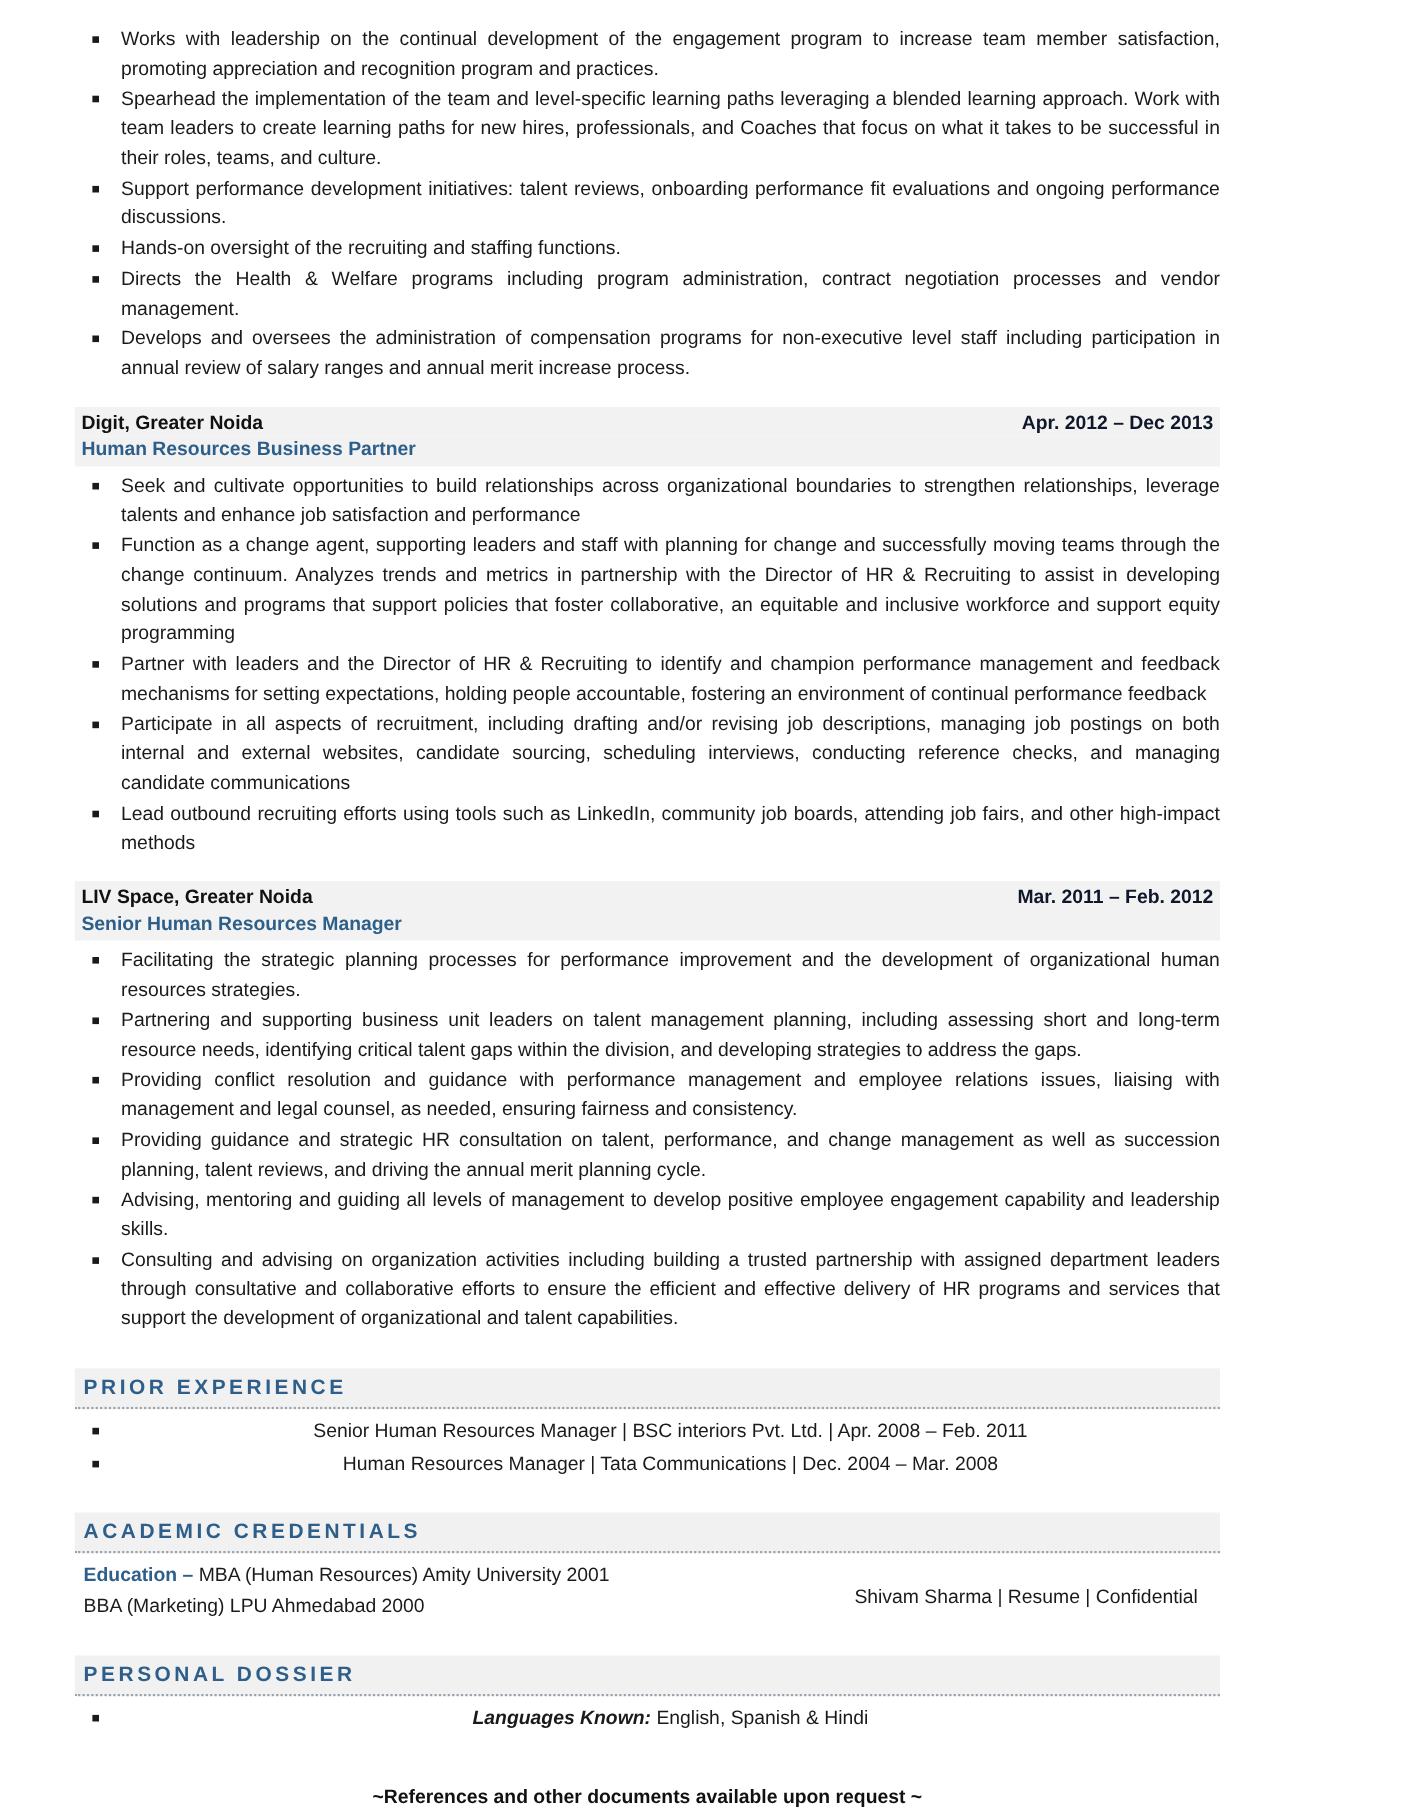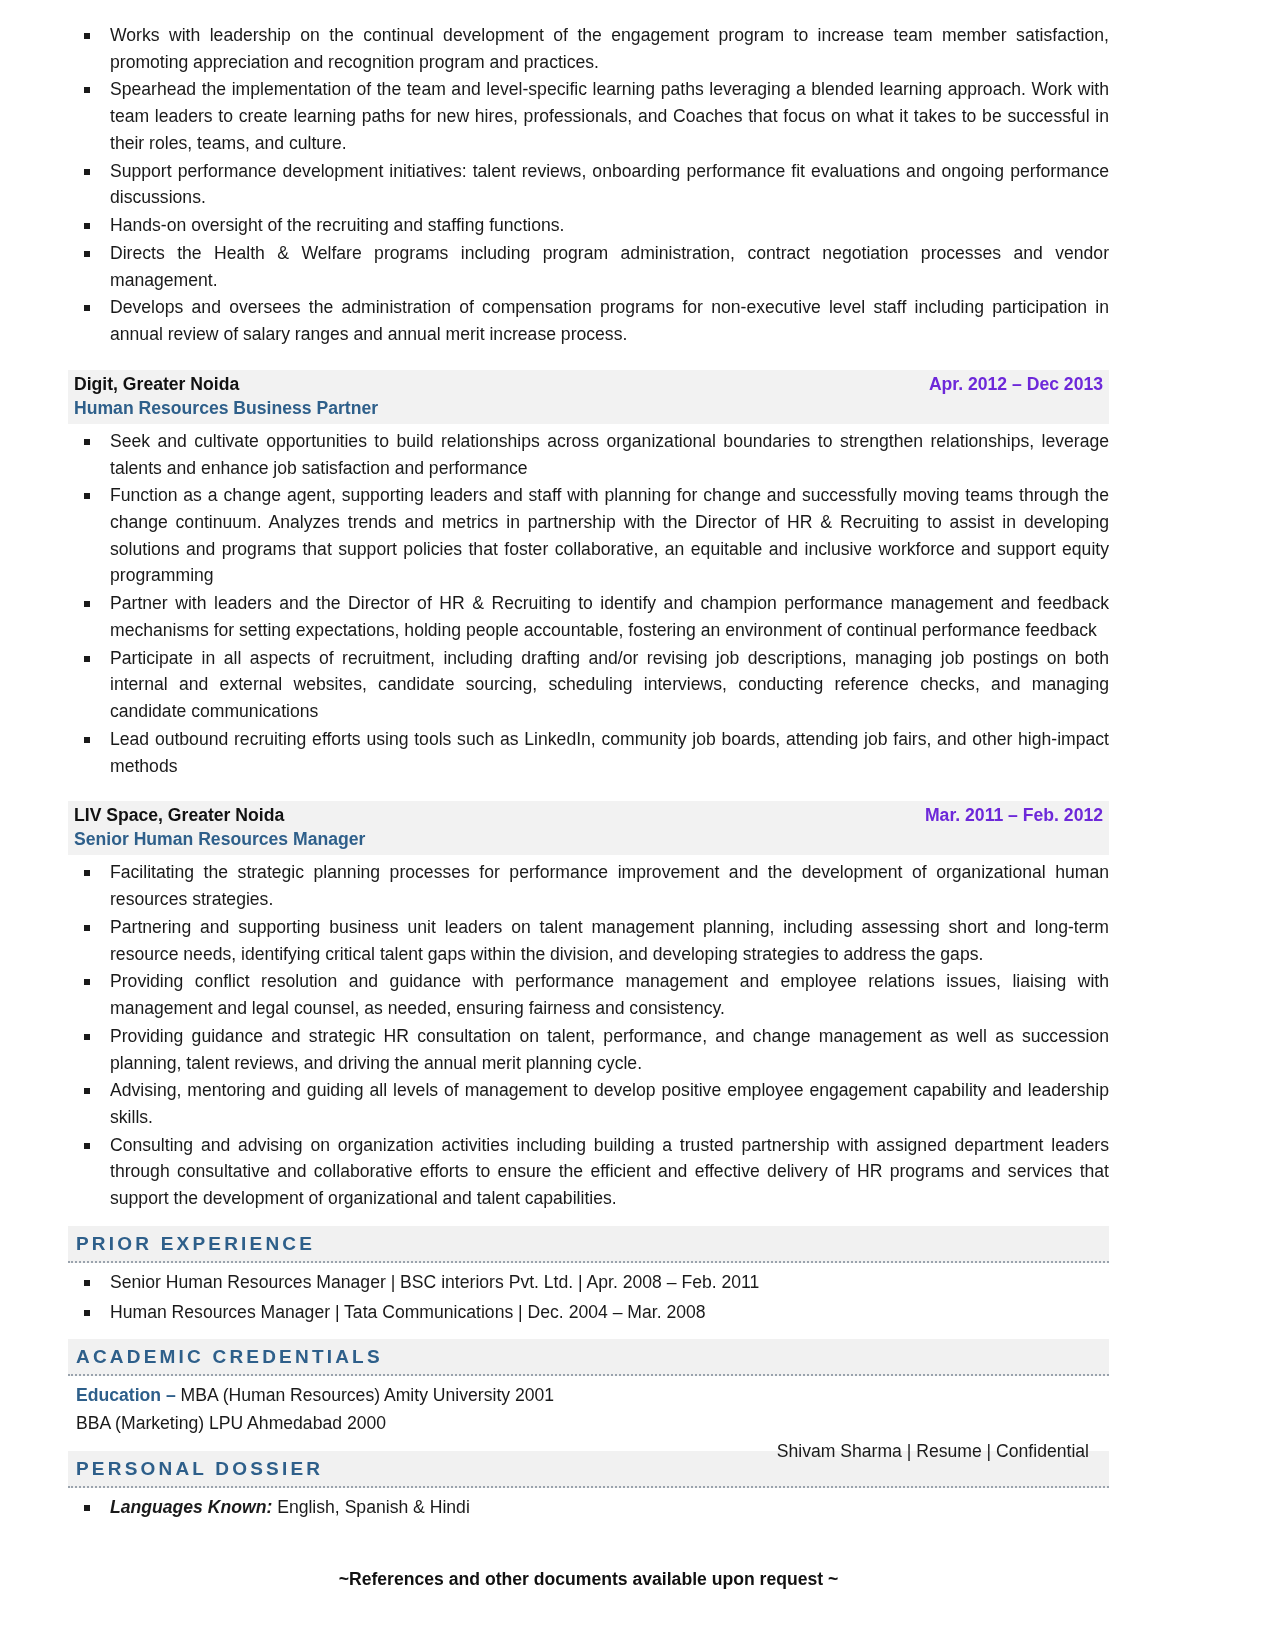--- a/index.html
+++ b/index.html
@@ -41,56 +41,56 @@
   ul.bullets > li::before {
     content: "";
     position: absolute;
     left: 16px;
     top: 11px;
     width: 6px;
     height: 6px;
     background: #1a1a1a;
   }
   ul.bullets.tight > li {
-    text-align: left;
+    text-align: center;
     margin-bottom: 3px;
   }
   
   .exp-block { margin-top: 22px; }
   .exp-head {
     background: #f2f2f2;
     padding: 4px 6px 2px 6px;
     display: flex;
     justify-content: space-between;
     align-items: flex-start;
   }
   .exp-company {
     font-size: 17.6px;
     font-weight: bold;
     color: #111111;
   }
   .exp-dates {
     font-size: 17.6px;
     font-weight: bold;
-    color: #6d28d9;
+    color: #0f172a;
   }
   .exp-title {
     background: #f2f2f2;
     padding: 1px 6px 5px 6px;
     font-size: 17.6px;
     font-weight: bold;
     color: #2e5f8a;
   }
   .exp-block ul.bullets { margin-top: 4px; }
   
   .section-head {
     background: #f1f1f1;
     border-bottom: 2px dotted #9aa3ad;
     padding: 7px 6px 6px 8px;
-    margin-top: 14px;
+    margin-top: 32px;
   }
   .section-head .section-title {
     font-size: 19px;
     font-weight: bold;
     color: #2e5f8a;
     letter-spacing: 3.2px;
     text-transform: uppercase;
   }
   .section-body { margin-top: 6px; }
   

